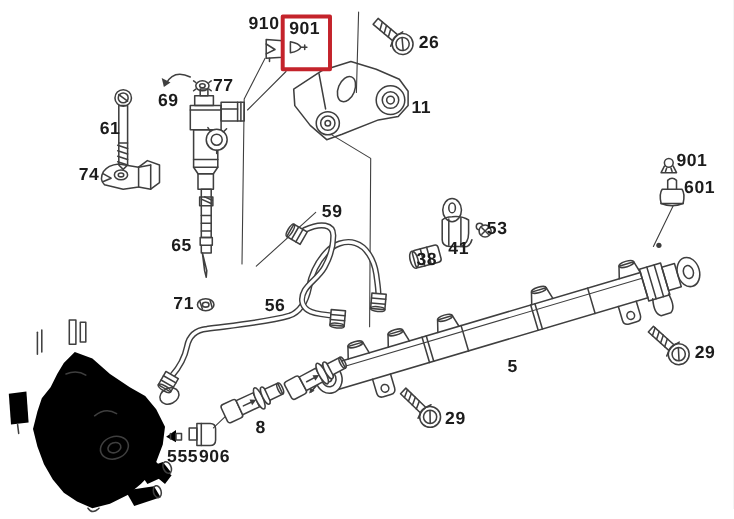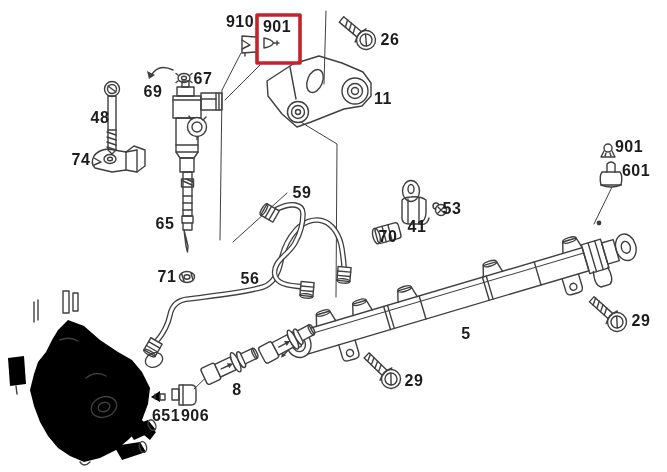--- a/index.html
+++ b/index.html
@@ -340,32 +340,32 @@
       <line x1="183" y1="385" x2="183" y2="405"></line>
     </g>
 
     <rect class="hlbox" x="257" y="15" width="43" height="48"></rect>
   </svg>
 
   <span class="lbl" style="left:240px;top:22px">910</span>
   <span class="lbl" style="left:277px;top:27px">901</span>
   <span class="lbl" style="left:390px;top:40px">26</span>
   <span class="lbl" style="left:383px;top:99px">11</span>
-  <span class="lbl" style="left:203px;top:79px">67</span>
+  <span class="lbl" style="left:203px;top:79px">77</span>
   <span class="lbl" style="left:153px;top:92px">69</span>
-  <span class="lbl" style="left:100px;top:118px">48</span>
+  <span class="lbl" style="left:100px;top:118px">61</span>
   <span class="lbl" style="left:81px;top:160px">74</span>
   <span class="lbl" style="left:165px;top:224px">65</span>
   <span class="lbl" style="left:167px;top:277px">71</span>
   <span class="lbl" style="left:250px;top:279px">56</span>
   <span class="lbl" style="left:302px;top:193px">59</span>
-  <span class="lbl" style="left:388px;top:237px">70</span>
+  <span class="lbl" style="left:388px;top:237px">38</span>
   <span class="lbl" style="left:417px;top:227px">41</span>
   <span class="lbl" style="left:452px;top:209px">53</span>
   <span class="lbl" style="left:629px;top:147px">901</span>
   <span class="lbl" style="left:636px;top:171px">601</span>
   <span class="lbl" style="left:466px;top:334px">5</span>
   <span class="lbl" style="left:641px;top:321px">29</span>
   <span class="lbl" style="left:414px;top:381px">29</span>
   <span class="lbl" style="left:237px;top:390px">8</span>
-  <span class="lbl" style="left:166px;top:416px">651</span>
+  <span class="lbl" style="left:166px;top:416px">555</span>
   <span class="lbl" style="left:195px;top:416px">906</span>
 </div>
 
 </body></html>

